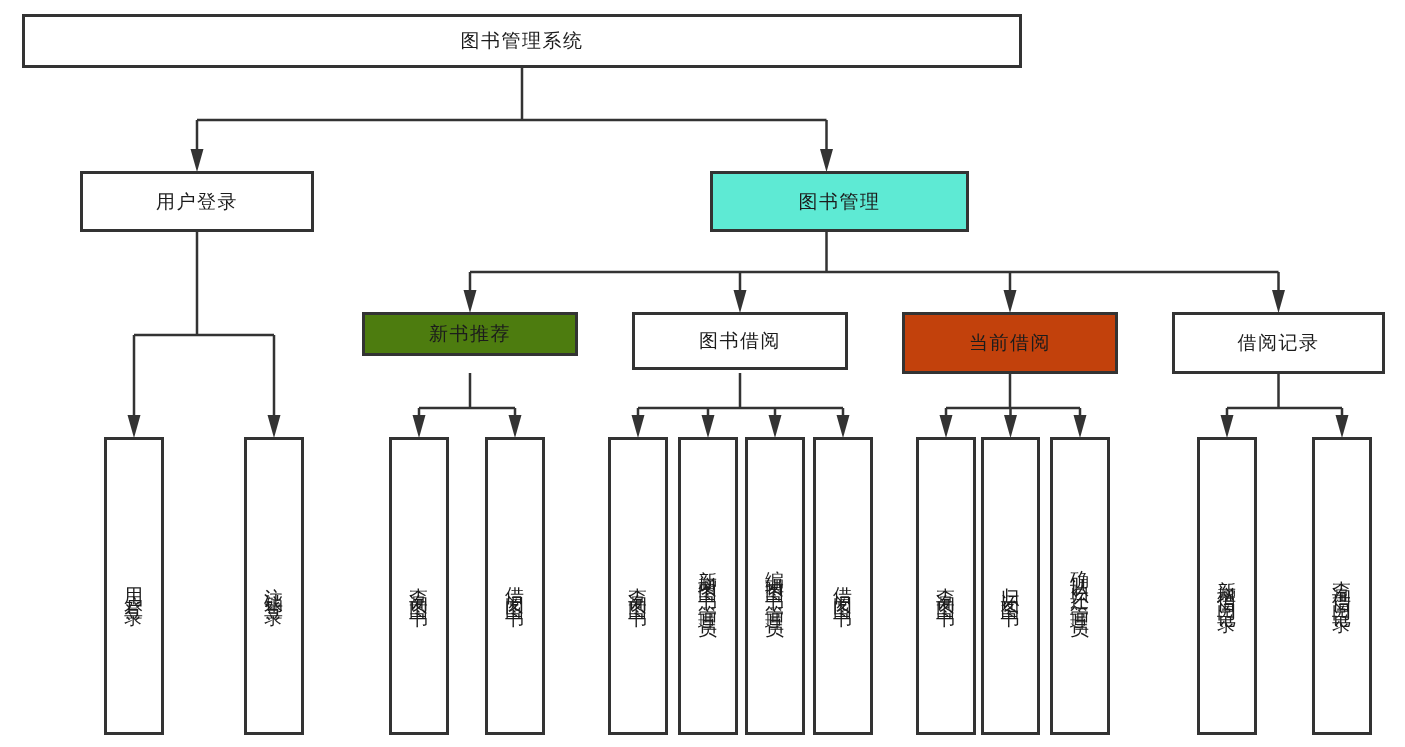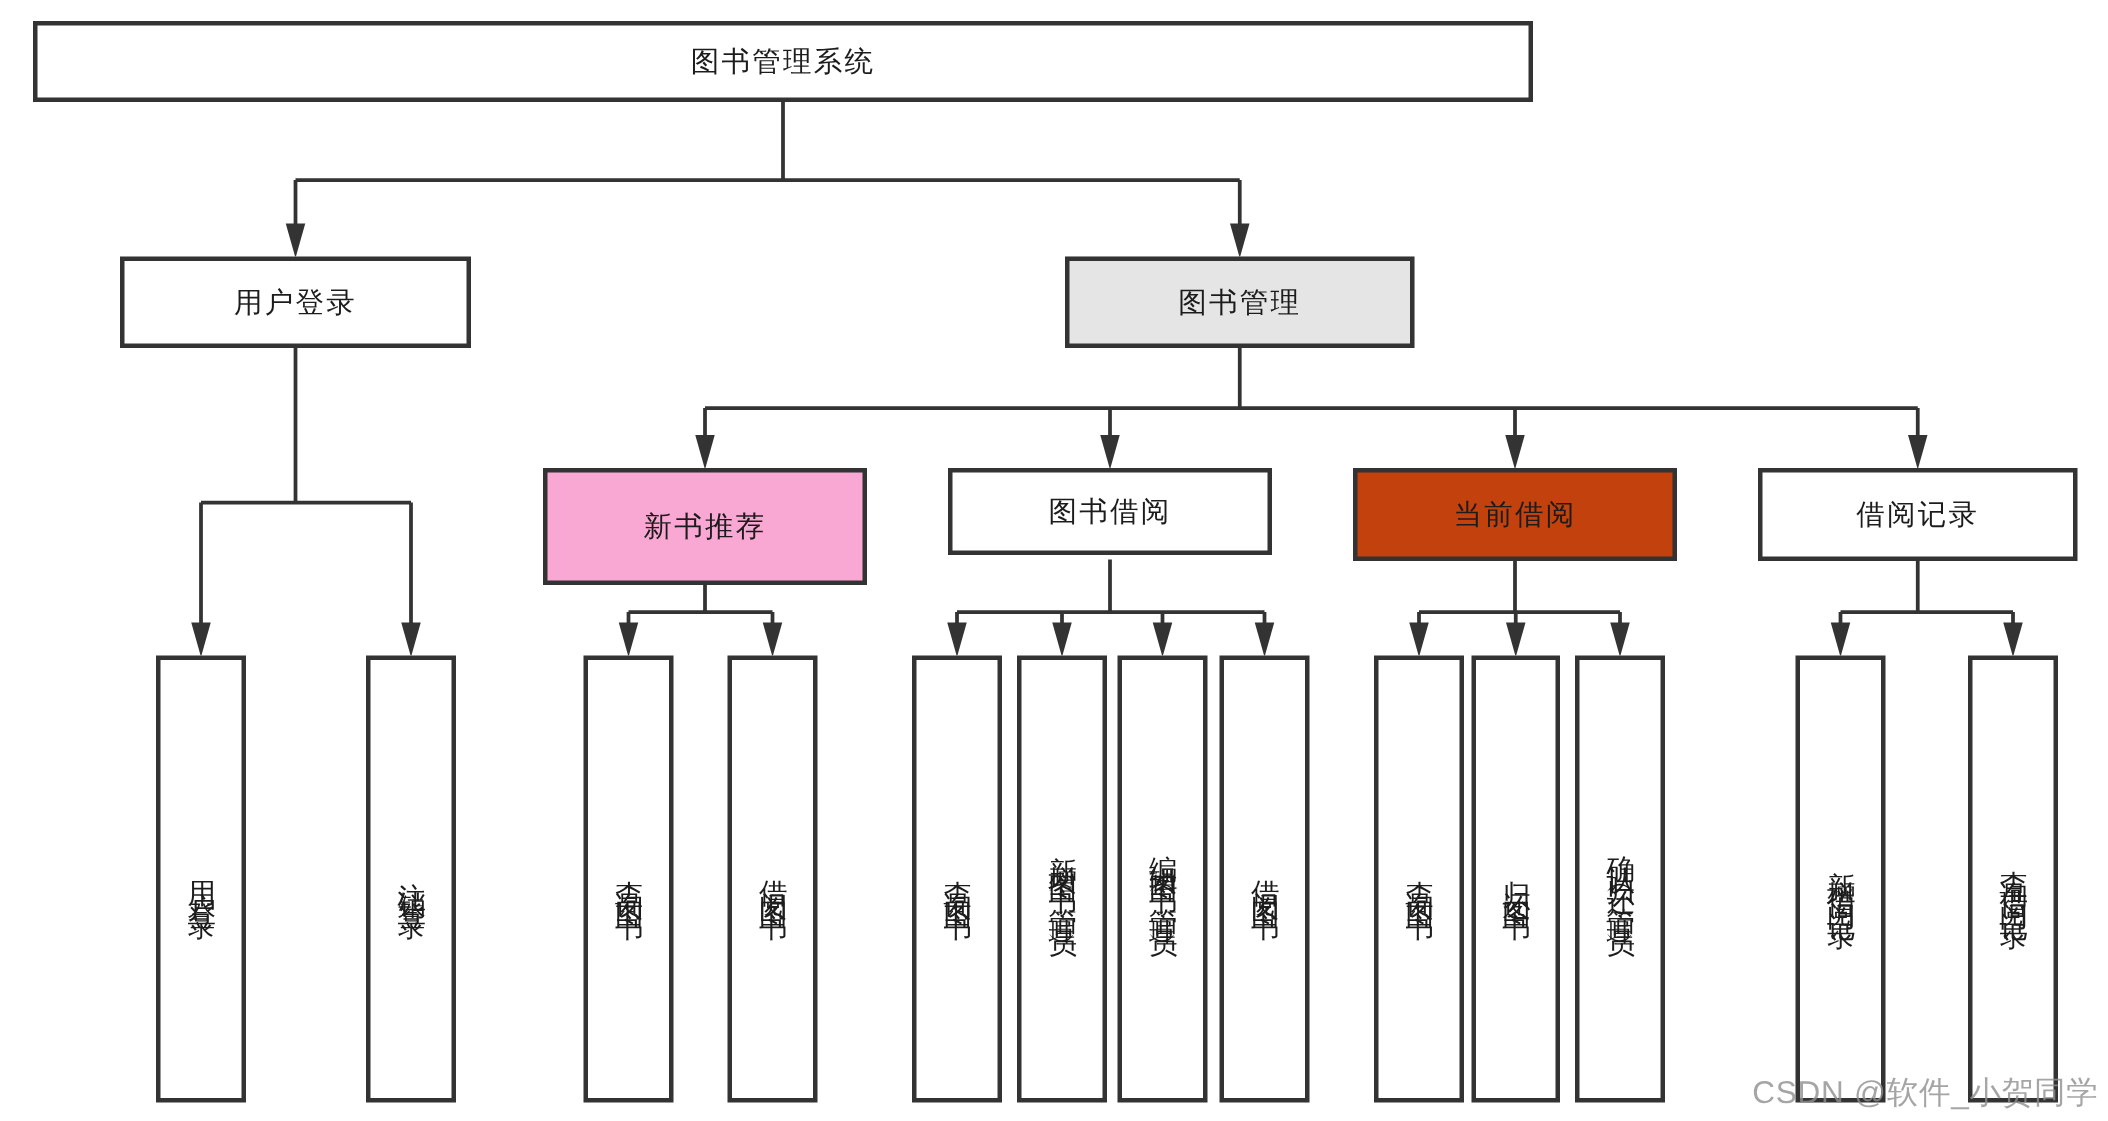--- a/index.html
+++ b/index.html
@@ -73,24 +73,24 @@
       <polygon points="1227,438 1220.5,415 1233.5,415" fill="#333333"></polygon>
       <polygon points="1342,438 1335.5,415 1348.5,415" fill="#333333"></polygon>
     </svg>
   <div id="node-layer">
       <div class="node horizontal" style="left: 22px; top: 14px; width: 1000px; height: 54px; border-color: rgb(51, 51, 51); background: rgb(255, 255, 255);">
         <span>图书管理系统</span>
       </div>
       <div class="node horizontal" style="left: 80px; top: 171px; width: 234px; height: 61px; border-color: rgb(51, 51, 51); background: rgb(255, 255, 255);">
         <span>用户登录</span>
       </div>
-      <div class="node horizontal" style="left: 710px; top: 171px; width: 233px; height: 61px; border-color: rgb(51, 51, 51); background: #e5e5e5;">
+      <div class="node horizontal" style="left: 710px; top: 171px; width: 259px; height: 61px; border-color: rgb(51, 51, 51); background: #5eead4;">
         <span>图书管理</span>
       </div>
-      <div class="node horizontal" style="left: 362px; top: 312px; width: 216px; height: 78px; border-color: rgb(51, 51, 51); background: #f9a8d4;">
+      <div class="node horizontal" style="left: 362px; top: 312px; width: 216px; height: 44px; border-color: rgb(51, 51, 51); background: #4d7c0f;">
         <span>新书推荐</span>
       </div>
       <div class="node horizontal" style="left: 632px; top: 312px; width: 216px; height: 58px; border-color: rgb(51, 51, 51); background: rgb(255, 255, 255);">
         <span>图书借阅</span>
       </div>
       <div class="node horizontal" style="left: 902px; top: 312px; width: 216px; height: 62px; border-color: rgb(51, 51, 51); background: #c2410c;">
         <span>当前借阅</span>
       </div>
       <div class="node horizontal" style="left: 1172px; top: 312px; width: 213px; height: 62px; border-color: rgb(51, 51, 51); background: rgb(255, 255, 255);">
         <span>借阅记录</span>
@@ -128,14 +128,13 @@
       <div class="node vertical" style="left: 1050px; top: 437px; width: 60px; height: 298px; border-color: rgb(51, 51, 51); background: rgb(255, 255, 255);">
         <span>确认归还（管理员）</span>
       </div>
       <div class="node vertical" style="left: 1197px; top: 437px; width: 60px; height: 298px; border-color: rgb(51, 51, 51); background: rgb(255, 255, 255);">
         <span>新增借阅记录</span>
       </div>
       <div class="node vertical" style="left: 1312px; top: 437px; width: 60px; height: 298px; border-color: rgb(51, 51, 51); background: rgb(255, 255, 255);">
         <span>查询借阅记录</span>
       </div>
     </div>
-  <div class="watermark">CSDN @软件_小贺同学</div>
 </div>
 
 </body></html>

